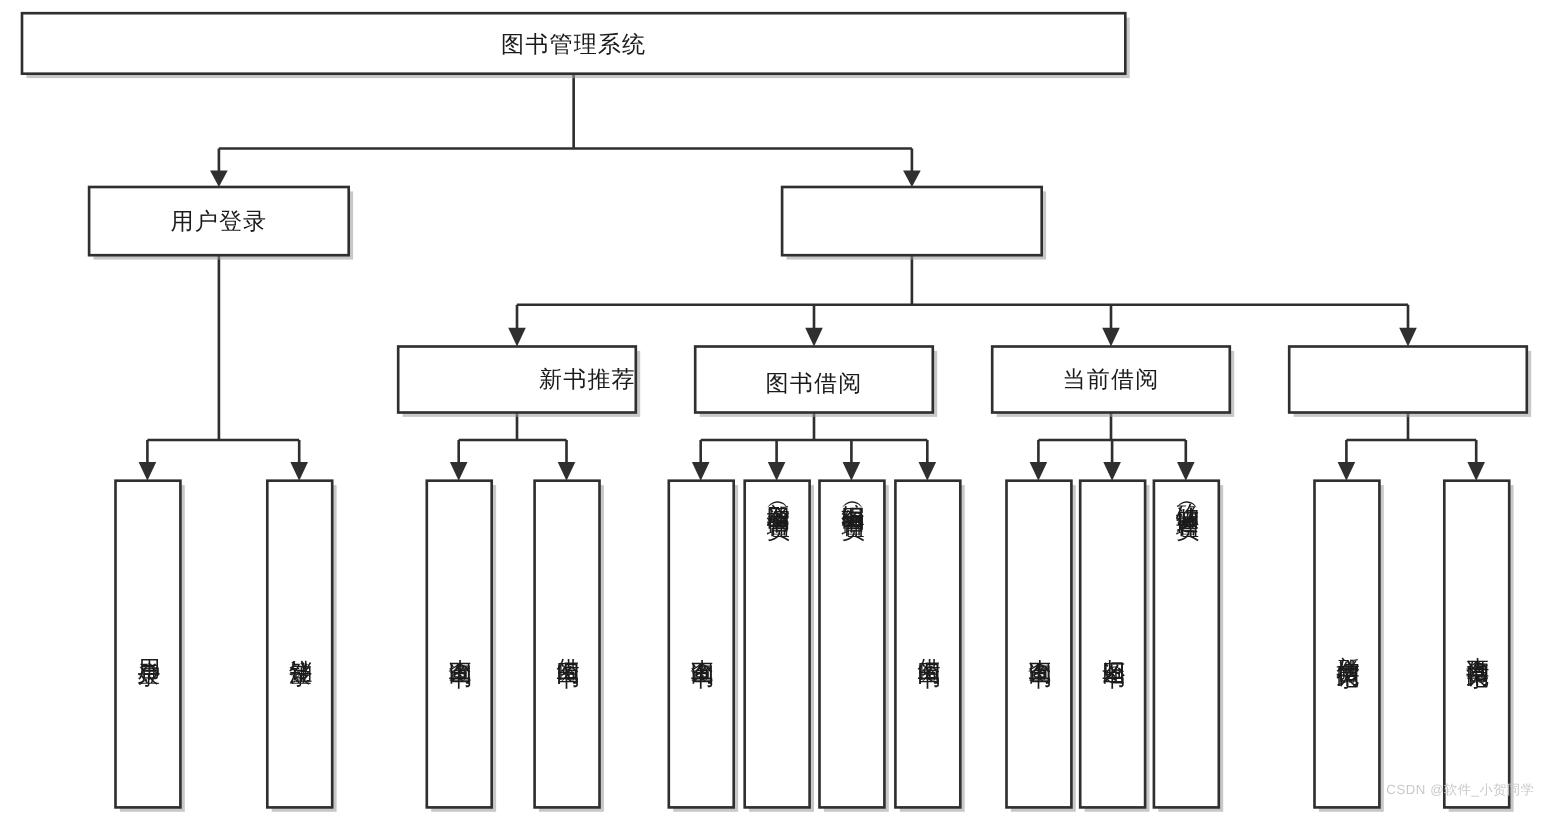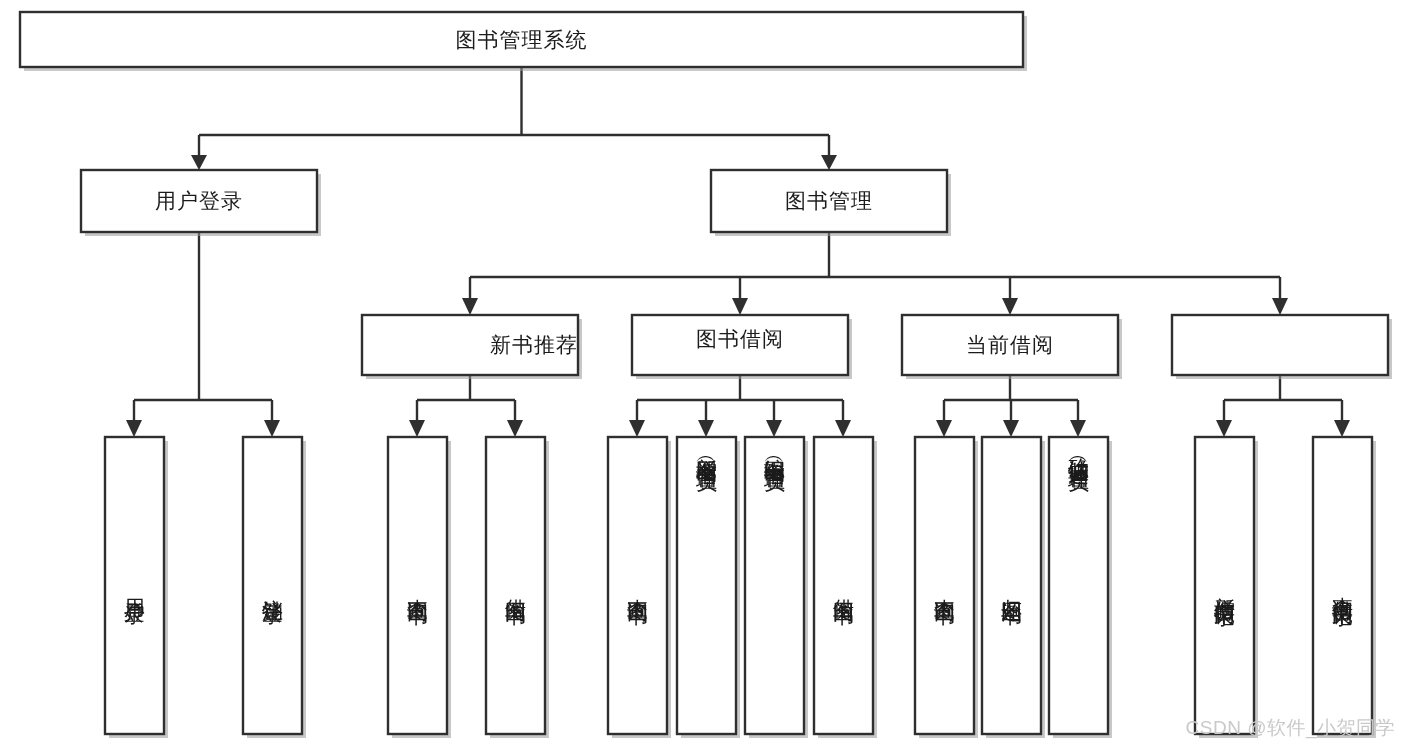--- a/index.html
+++ b/index.html
@@ -73,23 +73,23 @@
   .htext {
     font-family: "Liberation Sans", sans-serif;
     font-size: 21px;
     color: #1b1b1b;
     letter-spacing: 1px;
     white-space: nowrap;
   }
   #watermark {
     position: absolute;
     right: 10px;
-    bottom: 6px;
+    bottom: 20px;
     font-family: "Liberation Sans", sans-serif;
-    font-size: 19px;
+    font-size: 12px;
     color: #c9c9c9;
     letter-spacing: 0.5px;
     white-space: nowrap;
     text-align: center;
   }
 </style>
 </head>
 <body>
 
 <div id="diagram-root">
@@ -225,29 +225,26 @@
   </svg>
 
   <div class="htext-wrap" style="left:20px; top:12px; width:1003px; height:55px;">
     <span class="htext">图书管理系统</span>
   </div>
 
   <div class="htext-wrap" style="left:81px; top:170px; width:236px; height:62px;">
     <span class="htext">用户登录</span>
   </div>
 
-  <div class="htext-wrap" style="left:711px; top:170px; width:236px; height:62px;">
-    <span class="htext">图书管理</span>
-  </div>
 
   <div class="htext-wrap" style="left:362px; top:315px; width:216px; height:60px;justify-content:flex-end;">
     <span class="htext">新书推荐</span>
   </div>
 
-  <div class="htext-wrap" style="left:632px; top:315px; width:216px; height:47px;">
+  <div class="htext-wrap" style="left:632px; top:315px; width:216px; height:47px;align-items:flex-end;">
     <span class="htext">图书借阅</span>
   </div>
 
   <div class="htext-wrap" style="left:902px; top:315px; width:216px; height:60px;">
     <span class="htext">当前借阅</span>
   </div>
 
 
   <div class="vtext-wrap" style="left:105px; top:437px; width:59px; height:297px; align-items:center;">
     <span class="vtext">用户登录</span>

